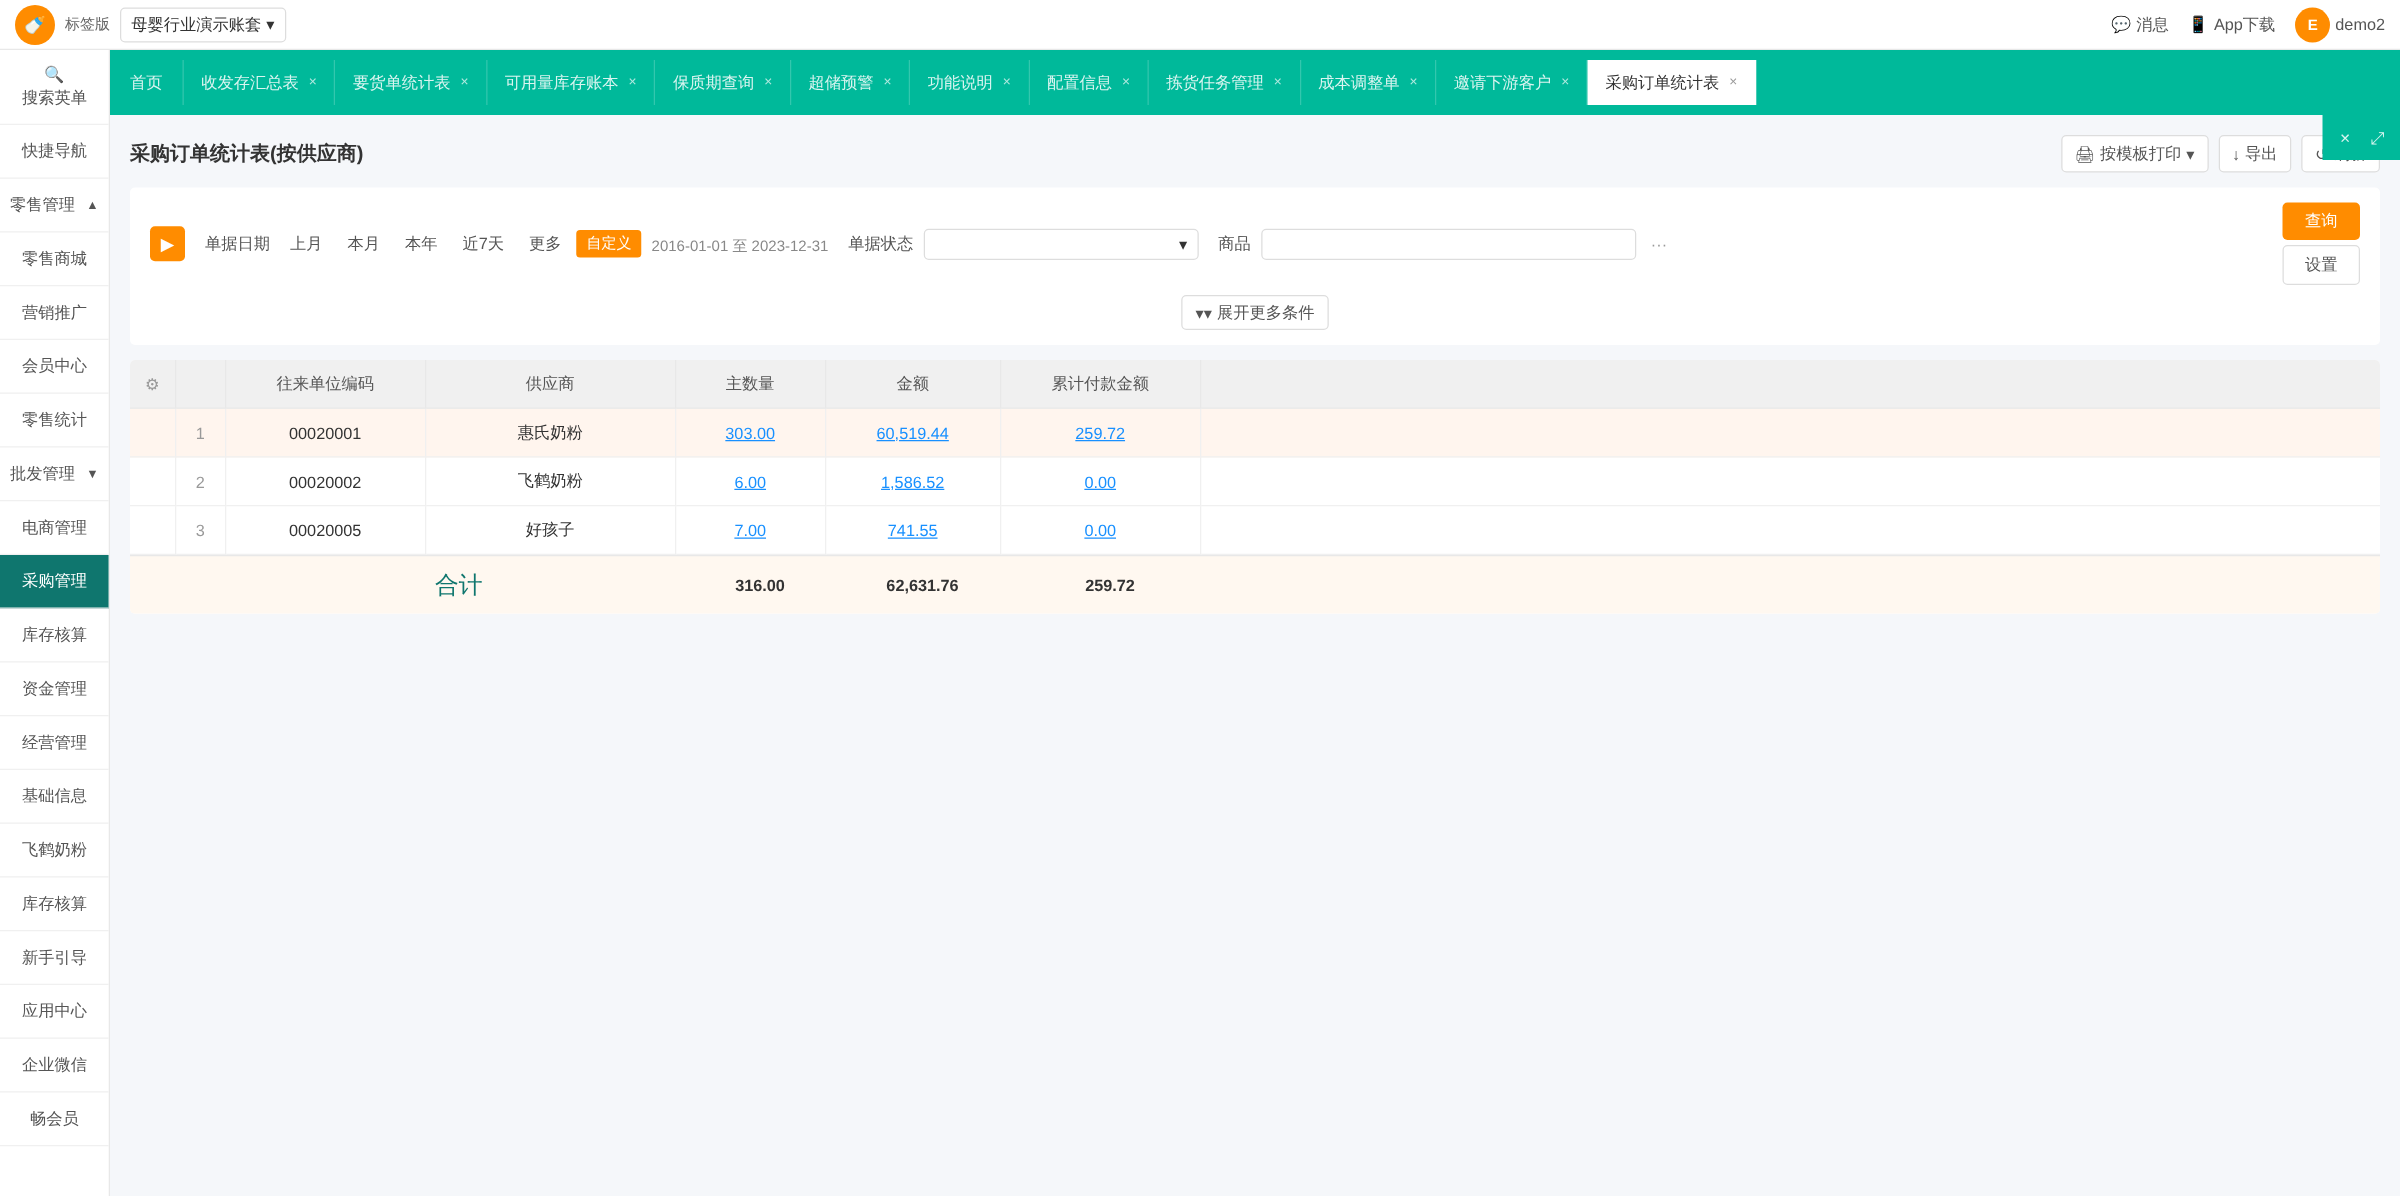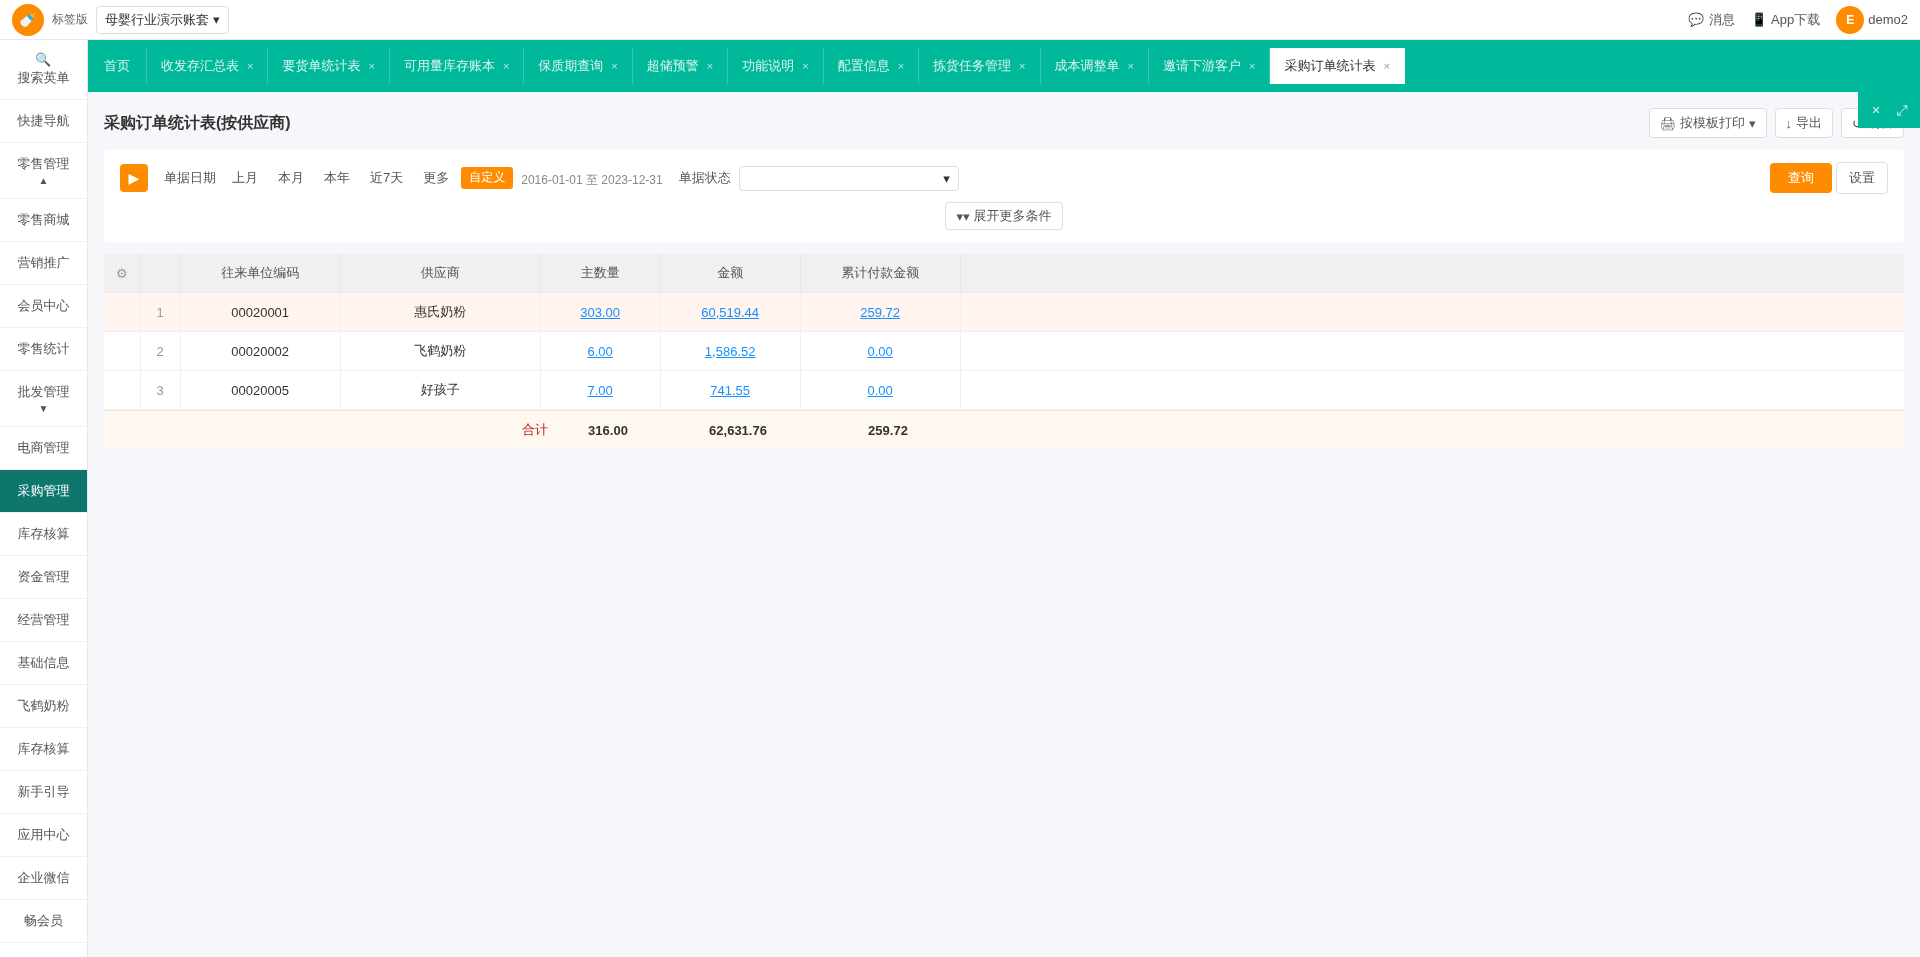--- a/index.html
+++ b/index.html
@@ -16,21 +16,21 @@
     .top-bar-btn { display: flex; align-items: center; gap: 4px; color: #555; font-size: 13px; cursor: pointer; }
     .user-avatar { width: 28px; height: 28px; border-radius: 50%; background: #ff8c00; display: flex; align-items: center; justify-content: center; color: white; font-size: 12px; font-weight: bold; }
 
     
     .main-layout { display: flex; flex: 1; overflow: hidden; }
 
     
     .sidebar { width: 88px; background: #fff; border-right: 1px solid #e8e8e8; display: flex; flex-direction: column; overflow-y: auto; flex-shrink: 0; }
     .sidebar-item { padding: 12px 4px; text-align: center; cursor: pointer; color: #555; font-size: 13px; border-bottom: 1px solid #f0f0f0; transition: background 0.2s; display: flex; flex-direction: column; align-items: center; gap: 2px; }
     .sidebar-item.active { background: #0f766e; color: #fff; }
-    .sidebar-item.has-arrow { flex-direction: column; justify-content: space-between; padding: 12px 8px; }
+    .sidebar-item.has-arrow { flex-direction: row; justify-content: space-between; padding: 12px 8px; }
     .sidebar-sub-arrow { font-size: 10px; }
 
     
     .content-area { flex: 1; display: flex; flex-direction: column; overflow: hidden; }
 
     
     .nav-tabs { height: 52px; background: #00b99a; display: flex; align-items: center; overflow: hidden; flex-shrink: 0; padding-right: 60px; }
     .nav-tab { display: flex; align-items: center; gap: 4px; padding: 0 14px; height: 36px; cursor: pointer; color: rgba(255,255,255,0.85); font-size: 13px; white-space: nowrap; border-right: 1px solid rgba(255,255,255,0.2); transition: background 0.2s; }
     .nav-tab.active { background: #fff; color: #333; }
     .nav-tab.home { padding: 0 16px; }
@@ -57,21 +57,21 @@
     .filter-toggle-btn { width: 28px; height: 28px; background: #ff8c00; border-radius: 4px; display: flex; align-items: center; justify-content: center; color: white; cursor: pointer; font-size: 14px; flex-shrink: 0; }
     .filter-group { display: flex; align-items: center; gap: 8px; }
     .filter-label { color: #555; font-size: 13px; white-space: nowrap; }
     .filter-date-shortcuts { display: flex; gap: 4px; }
     .filter-shortcut { padding: 2px 8px; border-radius: 3px; cursor: pointer; color: #555; font-size: 13px; }
     .filter-custom-tag { background: #ff8c00; color: white; padding: 2px 8px; border-radius: 3px; font-size: 12px; cursor: pointer; }
     .filter-select { display: flex; align-items: center; border: 1px solid #ddd; border-radius: 4px; padding: 4px 8px; background: #fff; cursor: pointer; min-width: 200px; font-size: 13px; color: #333; justify-content: space-between; }
     .filter-input { border: 1px solid #ddd; border-radius: 4px; padding: 4px 8px; font-size: 13px; color: #333; flex: 1; min-width: 200px; }
     .filter-more-btn { display: flex; align-items: center; gap: 4px; color: #555; cursor: pointer; font-size: 13px; border: 1px solid #ddd; border-radius: 4px; padding: 4px 10px; background: #fff; margin: 0 auto; }
     .filter-more-row { display: flex; justify-content: center; margin-top: 8px; }
-    .filter-search-actions { display: flex; flex-direction: row; gap: 4px; margin-left: auto; align-items: center; }
+    .filter-search-actions { display: flex; flex-direction: column; gap: 4px; margin-left: auto; }
 
     
     .data-table-wrapper { background: #fff; border-radius: 4px; overflow: hidden; }
     .data-table { width: 100%; border-collapse: collapse; }
     .data-table th { background: #f0f0f0; padding: 10px 12px; text-align: center; font-weight: normal; color: #555; font-size: 13px; border-bottom: 1px solid #e8e8e8; border-right: 1px solid #e8e8e8; }
     .data-table th:last-child { border-right: none; }
     .data-table td { padding: 10px 12px; text-align: center; color: #333; font-size: 13px; border-bottom: 1px solid #f0f0f0; border-right: 1px solid #f0f0f0; }
     .data-table td:last-child { border-right: none; }
     .data-table tr.highlighted { background: #fff5ee; }
     .data-table .link-val { color: #1890ff; text-decoration: underline; cursor: pointer; }
@@ -281,20 +281,25 @@
           </div>
 
           <div class="filter-group">
             <span class="filter-label">单据状态</span>
             <div class="filter-select" style="min-width:220px;">
               <span></span>
               <span>▾</span>
             </div>
           </div>
 
+          <div class="filter-group">
+            <span class="filter-label">商品</span>
+            <input class="filter-input" style="min-width: 300px;">
+            <span style="color:#999; cursor:pointer; margin-left:4px;">···</span>
+          </div>
 
           <div class="filter-search-actions">
             <button class="btn-search">查询</button>
             <button class="btn-settings">设置</button>
           </div>
         </div>
 
         <div class="filter-more-row">
           <div class="filter-more-btn">
             <span>▾▾</span>
@@ -350,21 +355,21 @@
               <td><span class="link-val">0.00</span></td>
               <td></td>
             </tr>
           </tbody>
         </table>
 
         <div class="table-footer">
           <div style="width:32px;"></div>
           <div style="width:40px;"></div>
           <div style="width:160px;"></div>
-          <div style="width:200px; text-align:right; font-size:13px; color:#b91c1c;">合计</div>
+          <div style="width:200px; text-align:left; font-size:19px; color:#0f766e;">合计</div>
           <div style="width:120px; text-align:center; font-size:13px; color:#333; font-weight:bold;">316.00</div>
           <div style="width:140px; text-align:center; font-size:13px; color:#333; font-weight:bold;">62,631.76</div>
           <div style="width:160px; text-align:center; font-size:13px; color:#333; font-weight:bold;">259.72</div>
         </div>
       </div>
 
     </div>
   </div>
 </div>
 

